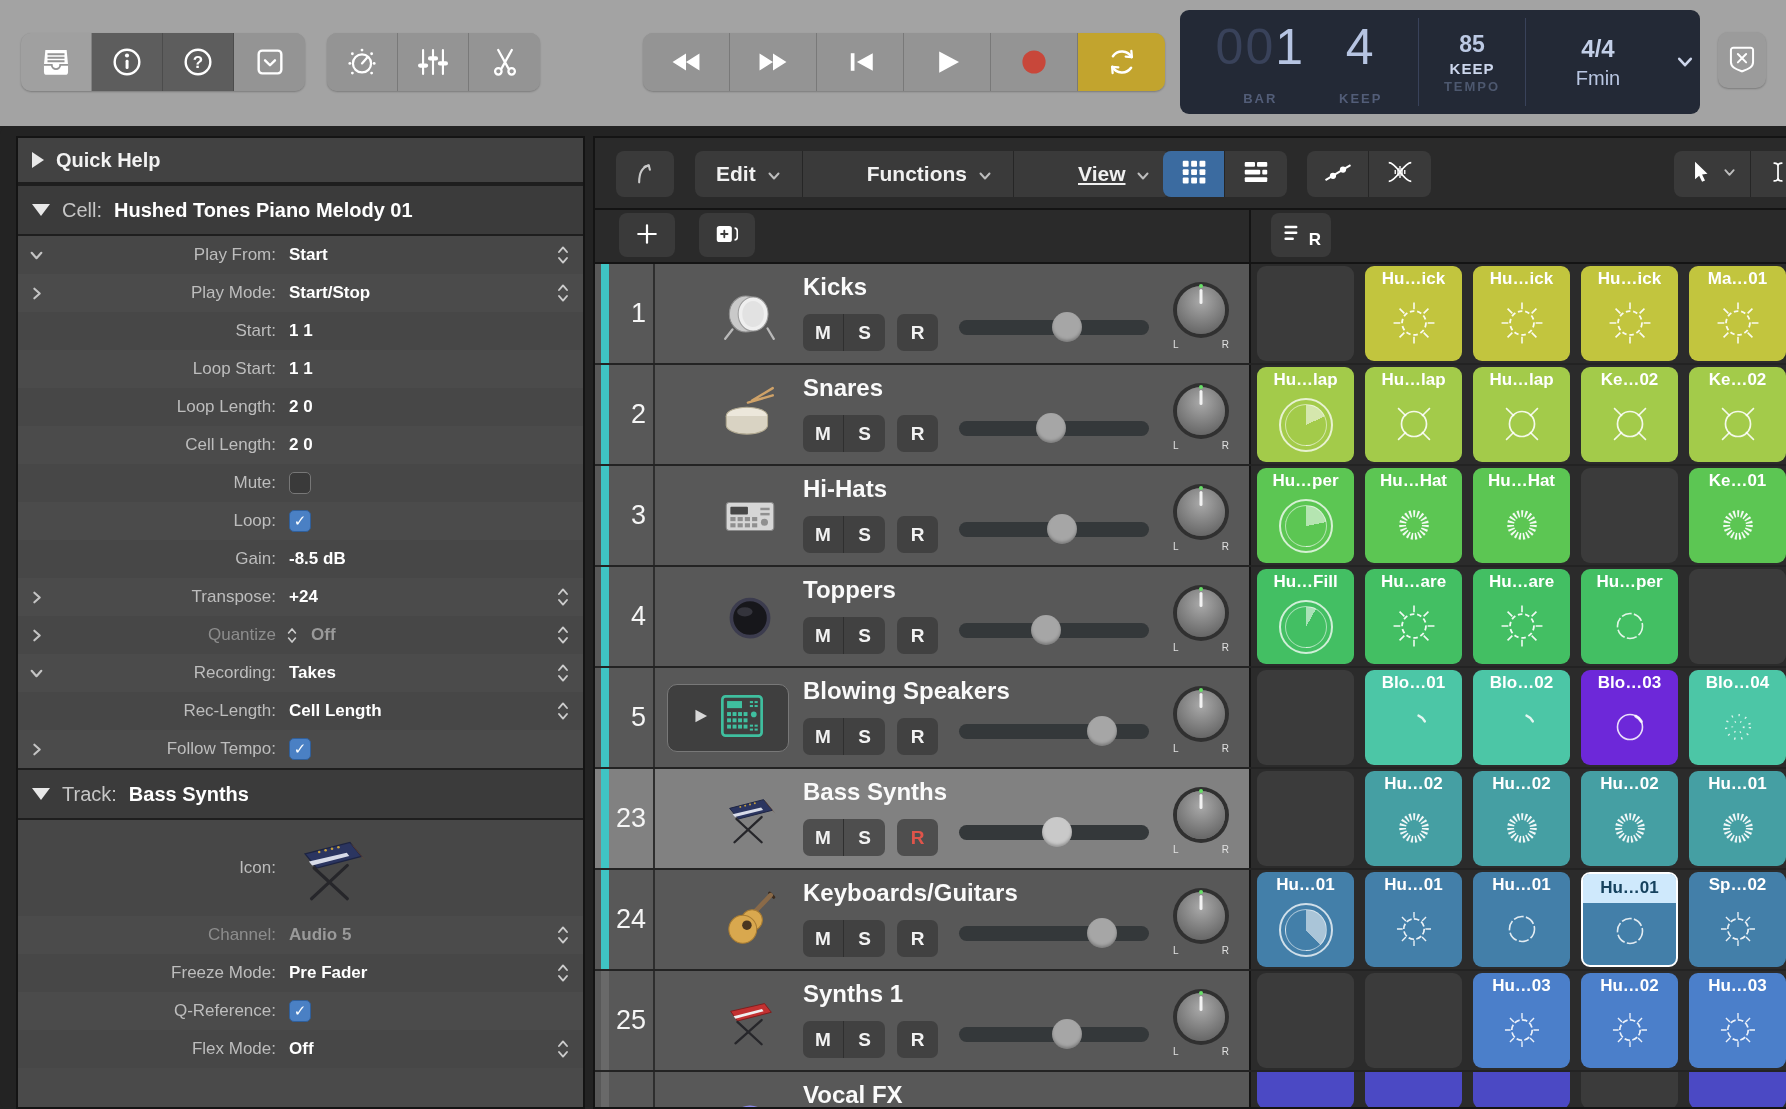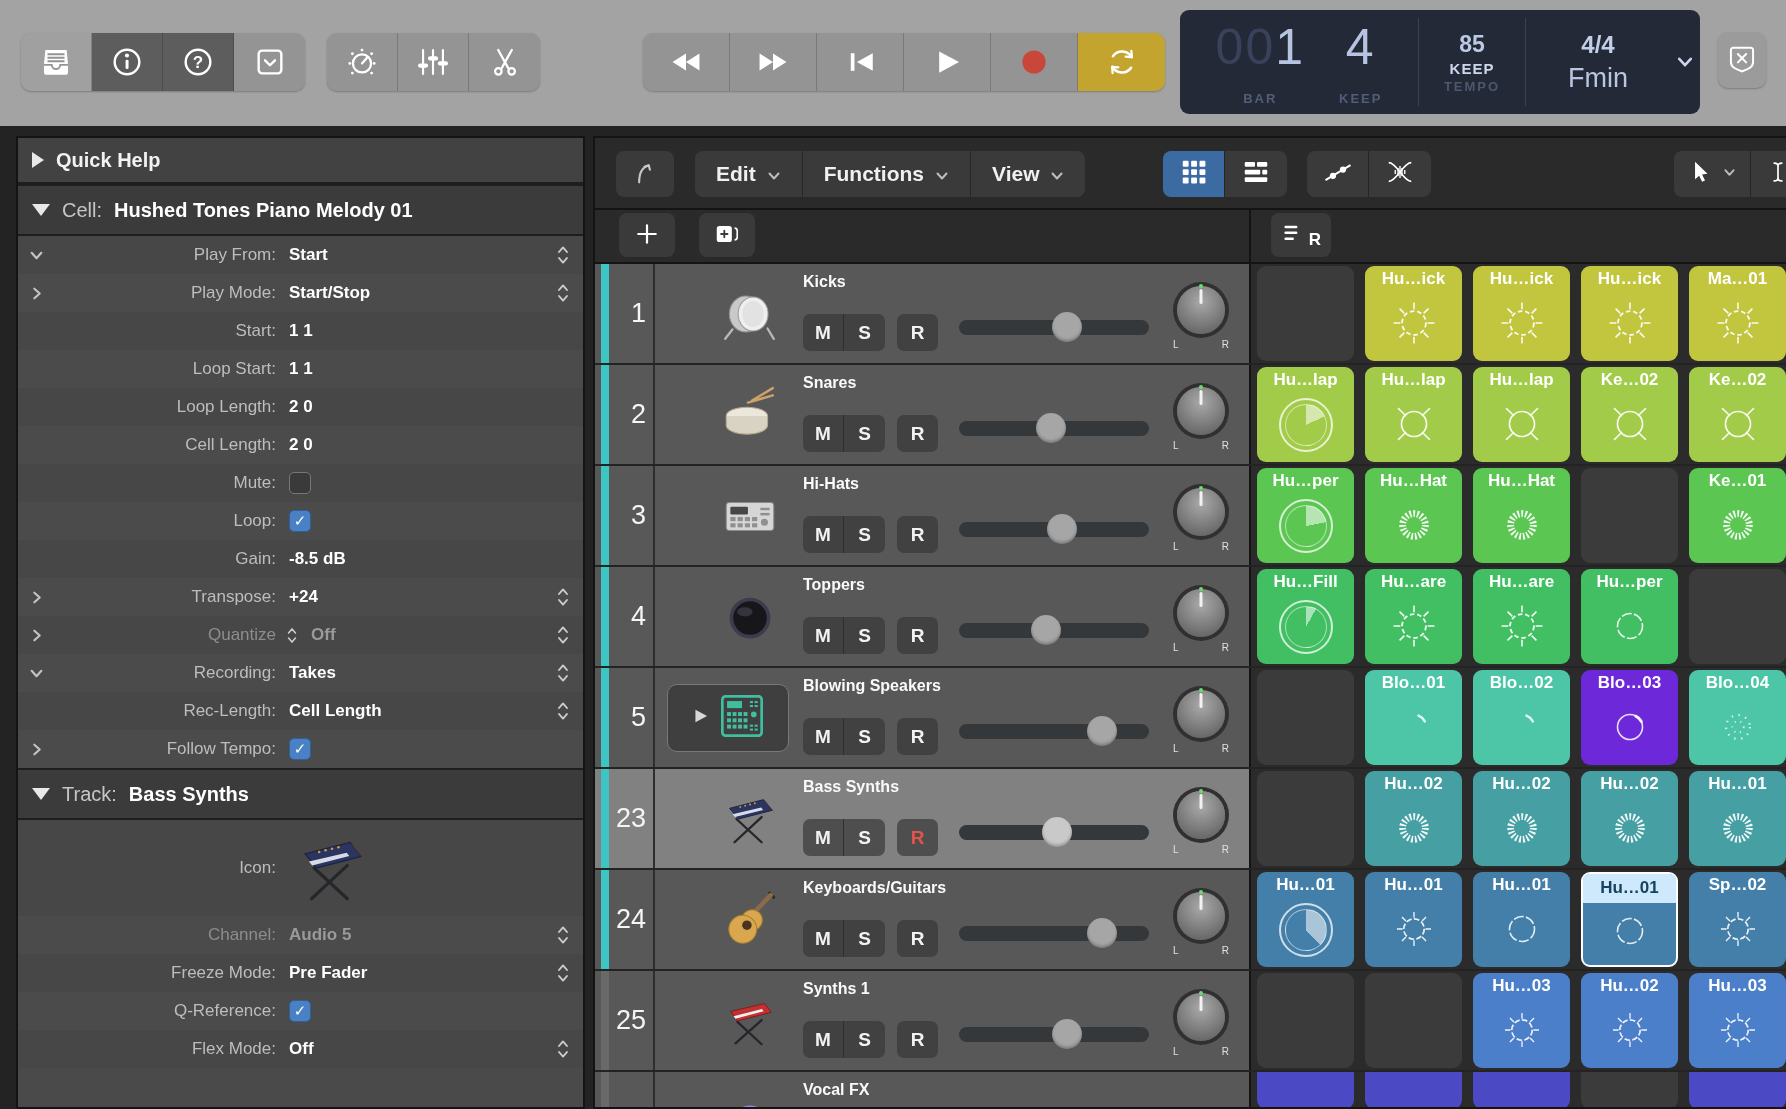--- a/index.html
+++ b/index.html
@@ -34,21 +34,21 @@
   .big .dim { color:#39425a; }
   .big .lit, .big.lit { color:#b6c4e2; }
   .lcd-cap { font-size:13px; font-weight:700; letter-spacing:2px; color:#525d78; margin-top:16px; }
   .lcd-div { width:1px; background:#39425a; margin:8px 0; }
   .lcd-sec.tempo { flex:0 0 106px; }
   .t-val { font-size:23px; font-weight:700; color:#bcc9e4; }
   .t-keep { font-size:15px; font-weight:700; color:#ccd6ec; letter-spacing:1px; margin-top:2px; }
   .t-cap { font-size:13px; font-weight:700; letter-spacing:2px; color:#4d586f; margin-top:2px; }
   .lcd-sec.sig { flex:0 0 144px; gap:4px; }
   .s-top { font-size:24px; font-weight:700; color:#c3cfe8; }
-  .s-key { font-size:27px; font-weight:400; color:#b9c6e2; }
+  .s-key { font-size:20px; font-weight:400; color:#b9c6e2; }
   .lcd-chev { flex:0 0 30px; display:flex; align-items:center; justify-content:center; cursor:pointer; }
   .lcd-chev svg { width:18px; height:18px; }
   .close-btn { position:absolute; left:1718px; top:32px; width:48px; height:56px; border:none;
     background:#9b9b9b; border-radius:10px; display:flex; align-items:center; justify-content:center;
     cursor:pointer; box-shadow:0 1px 2px rgba(0,0,0,.25); }
   .close-btn svg { width:32px; height:32px; }
 
   
   .content { display:flex; gap:8px; padding:10px 0 0 16px; height:983px; background:#232323;border-radius:8px; }
 
@@ -86,24 +86,24 @@
 
   
   .main { flex:1 1 auto; background:#2b2b2b; border:2px solid #141414; border-right:none;
     position:relative; overflow:hidden; }
   .menubar { position:relative; height:72px; background:#2a2a2a; border-bottom:2px solid #141414; }
   .mbtn { position:absolute; top:13px; height:46px; background:#3a3a3a; border:none; border-radius:8px;
     color:#ececec; cursor:pointer; display:flex; align-items:center; justify-content:center; }
   .upbtn { left:21px; width:58px; }
   .upbtn svg { width:28px; height:28px; }
   .menu-group { position:absolute; left:100px; top:13px; height:46px; background:#3a3a3a;
-    border-radius:8px; display:flex; align-items:stretch; }
+    border-radius:8px; display:flex; align-items:stretch;gap:43px; }
   .mseg { display:flex; align-items:center; gap:11px; padding:0 21px; border-right:1px solid #262626;
     font-size:21px; font-weight:600; color:#f0f0f0; cursor:pointer; }
-  .mseg:last-child { border-right:none; }
+  .mseg:last-child { border-right:none;text-decoration:underline; }
   .mseg .mchev svg { width:14px; height:14px; display:block; margin-top:3px; }
   .seg-group { position:absolute; top:13px; height:46px; background:#3a3a3a; border-radius:8px;
     display:flex; overflow:hidden; }
   .seg { width:62px; display:flex; align-items:center; justify-content:center; cursor:pointer;
     border-right:1px solid #262626; }
   .seg:last-child { border-right:none; }
   .seg svg { width:30px; height:30px; }
   .seg.active { background:#3b6ba0; }
   .vt { left:568px; }
   .ef { left:712px; }
@@ -125,21 +125,21 @@
   .tracks { border-top:2px solid #141414; }
   .trow { position:relative; height:101px; display:flex; background:#585858; border-bottom:2px solid #232323; }
   .trow.selected { background:#818181; }
   .trow.partial { height:39px; overflow:hidden; border-bottom:none; }
   .queue { flex:0 0 8px; margin-left:6px; background:#3fc4c4; }
   .queue.off { background:#696969; }
   .num { flex:0 0 44px; display:flex; align-items:center; justify-content:flex-end; padding-right:7px;
     font-size:27px; color:#f5f5f5; }
   .numdiv { flex:0 0 2px; background:#2e2e2e; }
   .thead { flex:0 0 594px; position:relative; }
-  .tname { position:absolute; left:148px; top:9px; font-size:16px; font-weight:700; color:#fafafa; white-space:nowrap; }
+  .tname { position:absolute; left:148px; top:9px; font-size:24px; font-weight:700; color:#fafafa; white-space:nowrap; }
   .ticon { position:absolute; left:62px; top:17px; width:66px; height:66px; display:flex; align-items:center; justify-content:center; }
   .ticon svg { width:62px; height:62px; }
   .patch { position:absolute; left:12px; top:16px; width:122px; height:68px; background:#3f3f3f;
     border:1.5px solid #787878; border-radius:10px; display:flex; align-items:center; justify-content:center; gap:8px; cursor:pointer; }
   .patch .pt svg { width:20px; height:22px; }
   .patch .pm svg { width:48px; height:44px; }
   .msgrp { position:absolute; left:148px; top:50px; display:flex; border-radius:7px; overflow:hidden; }
   .msbtn { width:41px; height:37px; border:none; background:#414141; color:#f2f2f2; font-size:19px;
     font-weight:600; cursor:pointer; border-right:1px solid #2f2f2f; display:flex; align-items:center; justify-content:center; }
   .msgrp .msbtn:last-child { border-right:none; }

